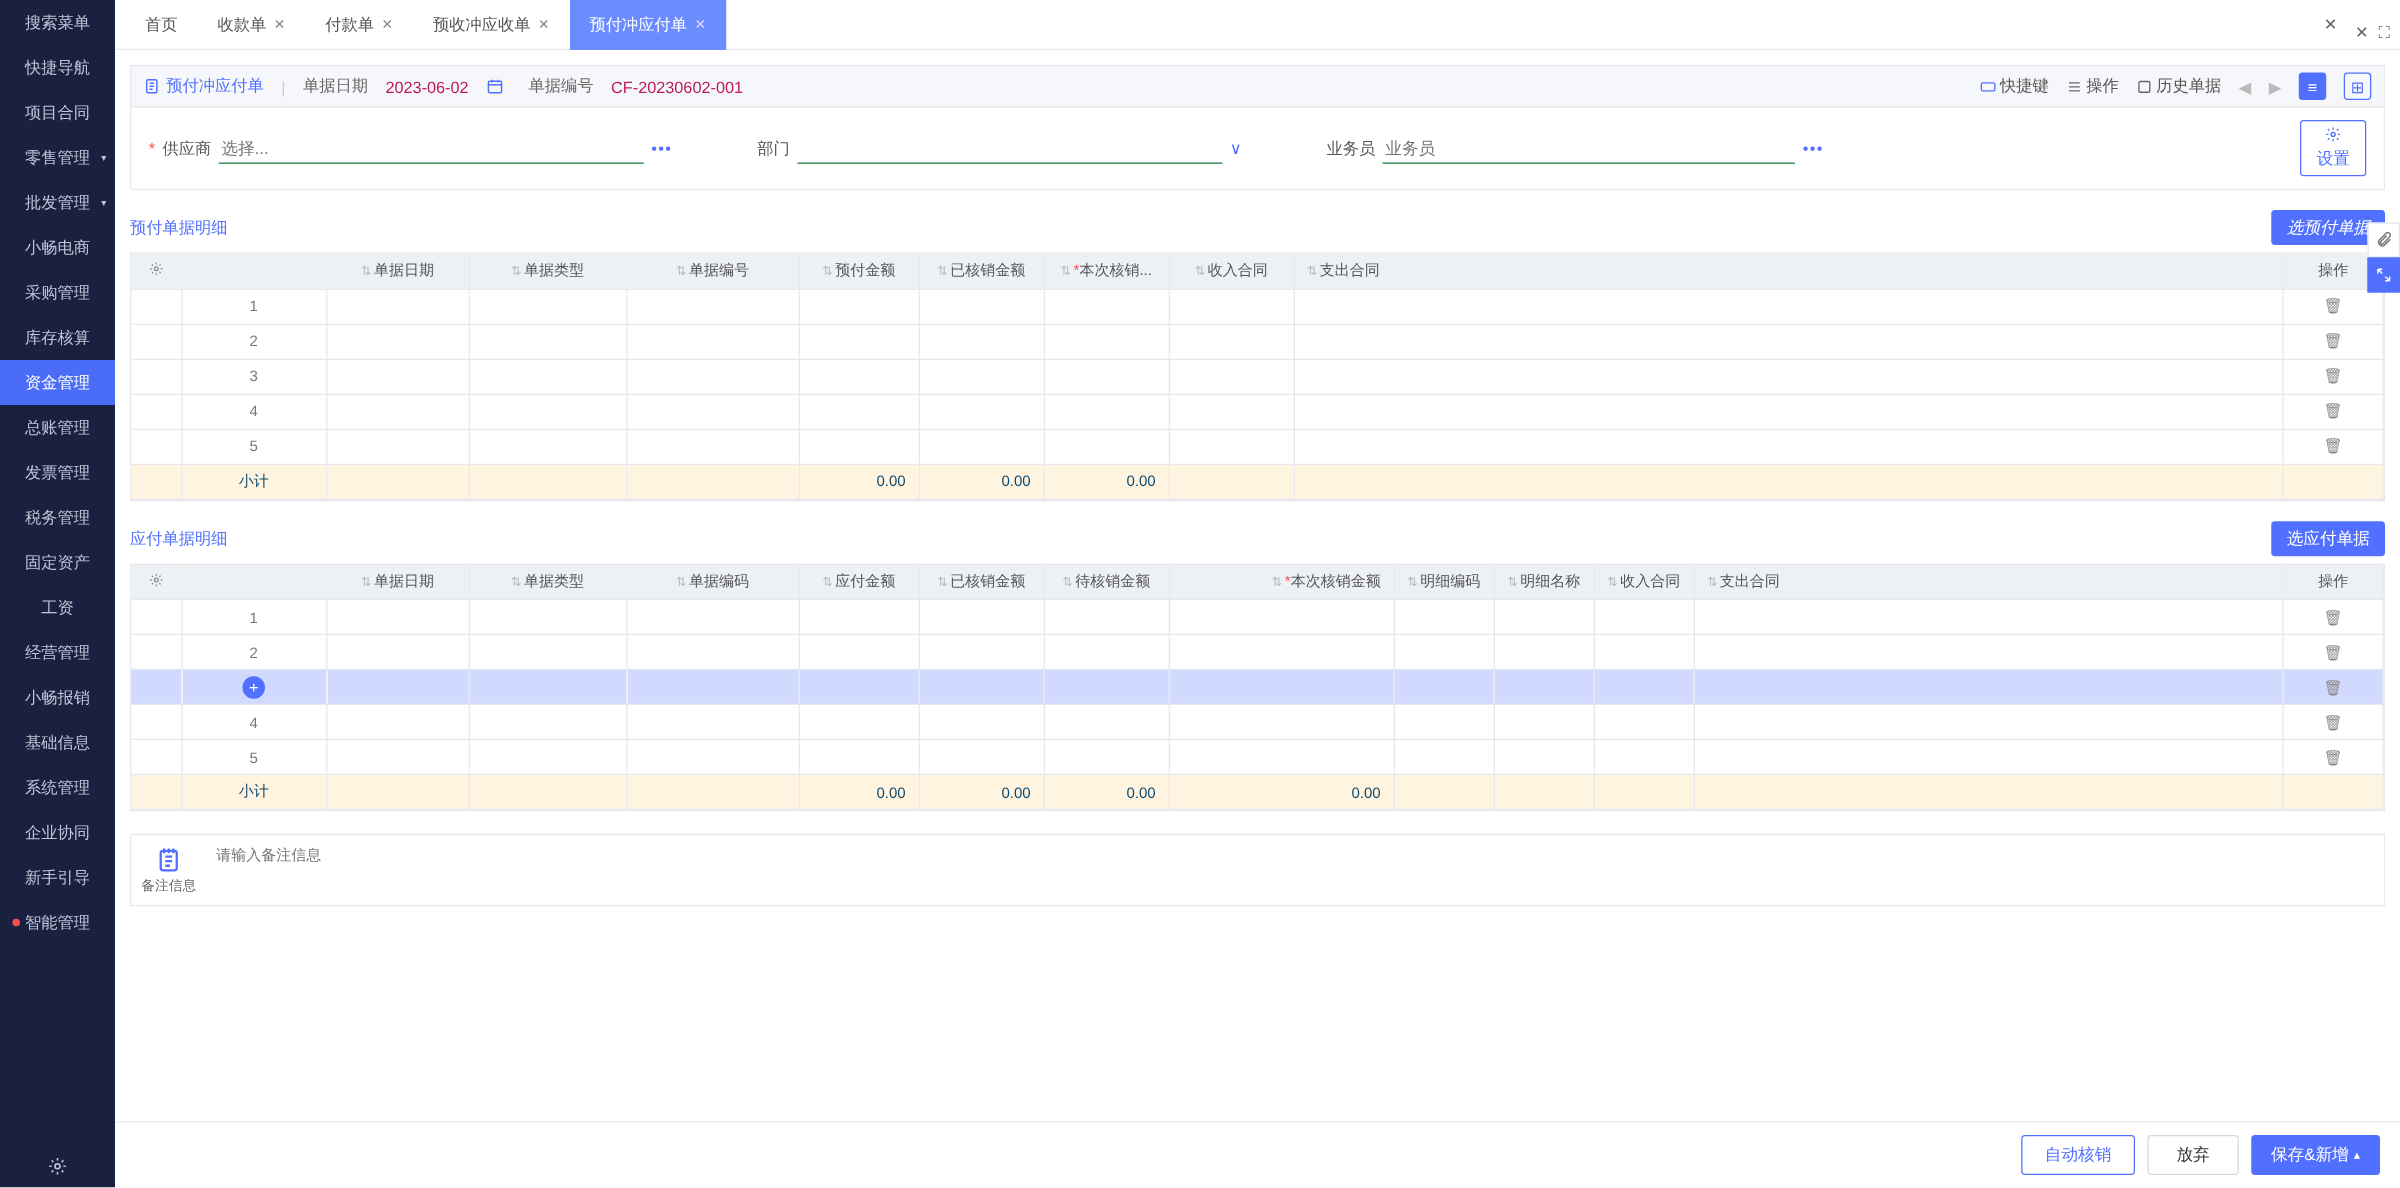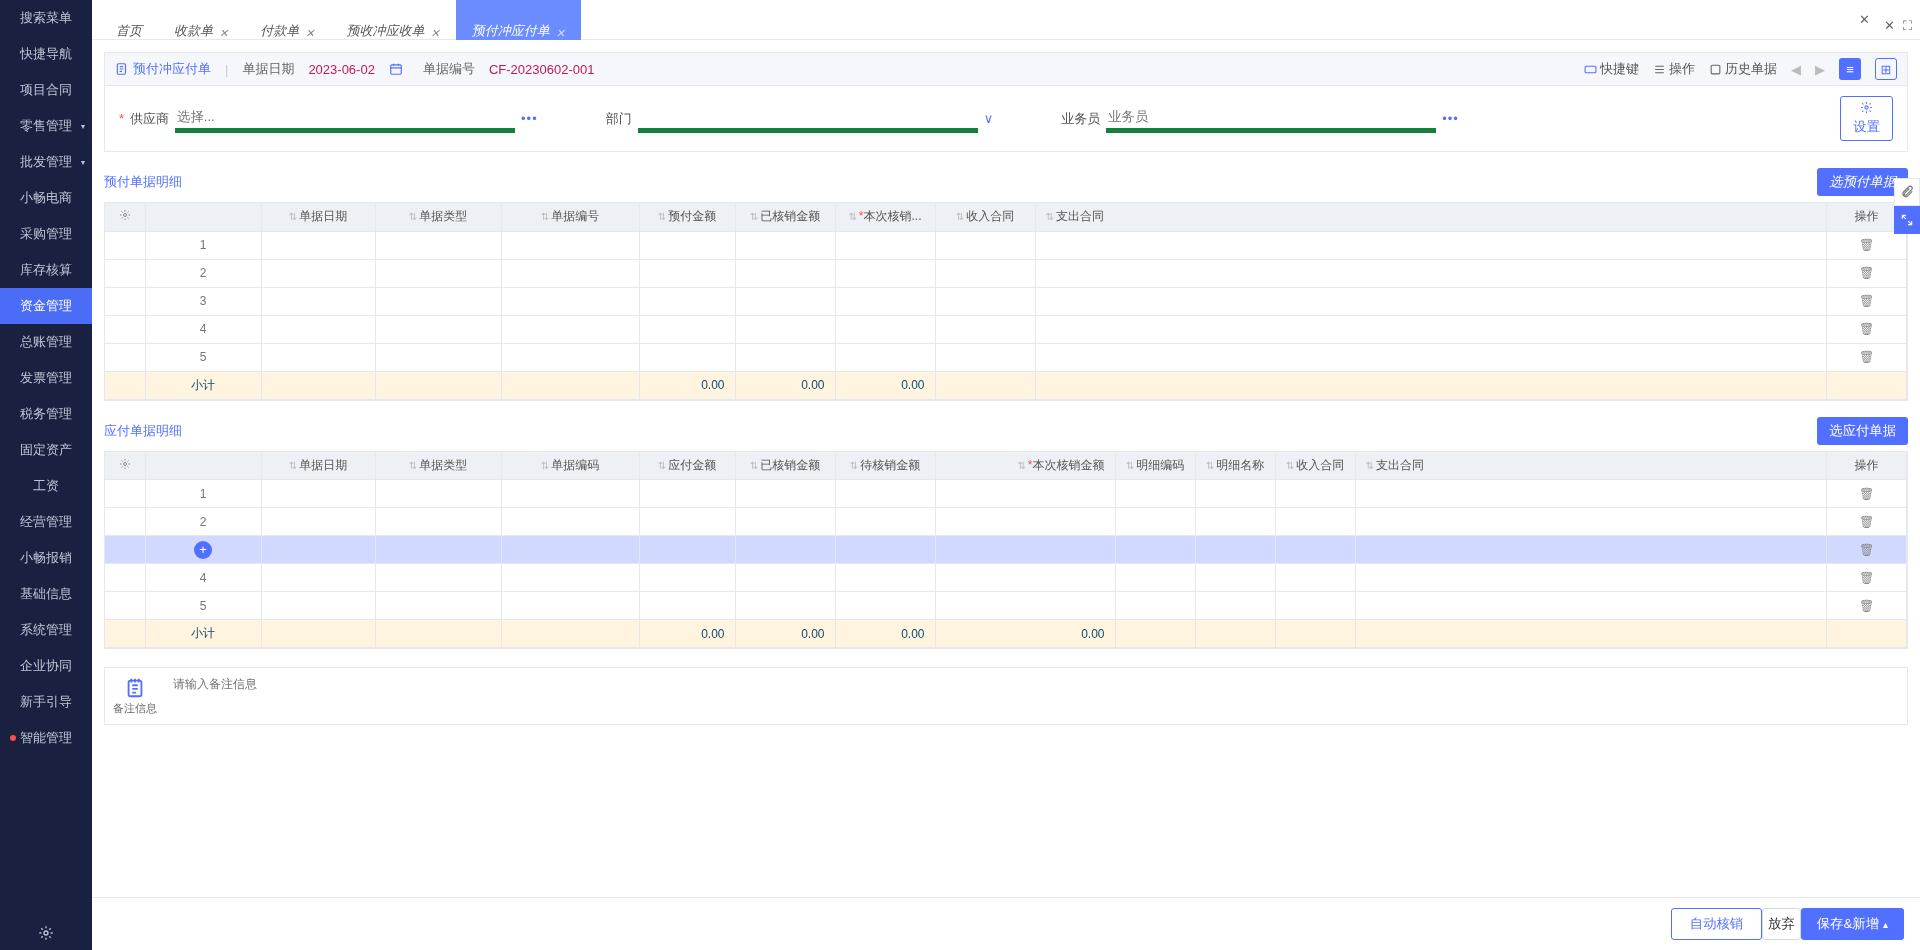--- a/index.html
+++ b/index.html
@@ -7,40 +7,40 @@
 .sidebar { width: 92px; background: #1a2140; color: #c0c4d6; display: flex; flex-direction: column; }
 .sidebar-item { height: 36px; display: flex; align-items: center; justify-content: center; cursor: pointer; font-size: 13px; position: relative; }
 .sidebar-item.active { background: #4a6cf7; color: #fff; }
 .sidebar-item .caret { position: absolute; right: 7px; font-size: 8px; }
 .sidebar-item .reddot { width: 6px; height: 6px; background: #ff4d4f; border-radius: 50%; position: absolute; left: 10px; }
 .sidebar-footer { margin-top: auto; height: 34px; display: flex; align-items: center; justify-content: center; cursor: pointer; }
 .main { flex: 1; display: flex; flex-direction: column; position: relative; }
 .top-right-icons { position: absolute; top: 18px; right: 8px; display: flex; gap: 8px; color: #666; }
 .top-right-icons span { cursor: pointer; }
 .tabs { display: flex; align-items: center; height: 40px; border-bottom: 1px solid #e6e8eb; padding-left: 8px; padding-right: 40px; }
-.tab { padding: 0 16px; height: 40px; display: flex; align-items: flex-end; gap: 6px; color: #555; cursor: pointer; font-style: italic; }
+.tab { padding: 0 16px; height: 40px; display: flex; align-items: center; gap: 6px; color: #555; cursor: pointer; }
 .tab.active { background: #6a8cff; color: #fff; }
 .tab .close { font-size: 11px; color: inherit; opacity: .7; }
 .tabs-close-all { margin-left: auto; padding: 0 10px; color: #666; cursor: pointer; }
 .content { flex: 1; padding: 12px; overflow: auto; display: flex; flex-direction: column; }
 .doc-header { background: #f5f7fa; border: 1px solid #e6e8eb; height: 34px; display: flex; align-items: center; padding: 0 10px; gap: 14px; font-size: 13px; }
 .doc-header .title { color: #5170ff; display: flex; align-items: center; gap: 4px; }
 .doc-header .sep { color: #ccc; }
 .doc-header .lbl { color: #666; }
 .doc-header .val { color: #be185d; }
 .doc-header-right { margin-left: auto; display: flex; align-items: center; gap: 14px; color: #555; }
 .doc-header-right .act { display: flex; align-items: center; gap: 3px; cursor: pointer; }
 .doc-header-right .nav { color: #bbb; cursor: pointer; }
 .doc-header-right .view-btn { background: #5170ff; color: #fff; width: 22px; height: 22px; display: flex; align-items: center; justify-content: center; border-radius: 3px; cursor: pointer; }
 .doc-header-right .view-btn.outline { background: transparent; color: #5170ff; border: 1px solid #5170ff; }
 .form-row { border: 1px solid #e6e8eb; border-top: none; padding: 10px 14px; display: flex; align-items: center; gap: 8px; }
 .form-field { display: flex; align-items: center; gap: 6px; }
 .form-field .req { color: #ff4d4f; }
 .form-field .fl { color: #555; }
-.form-field input { border: none; border-bottom: 5px solid #15803d; padding: 4px 2px; outline: none; background: transparent; }
+.form-field input { border: none; border-bottom: 1px solid #15803d; padding: 4px 2px; outline: none; background: transparent; }
 .form-field .dots { color: #5170ff; cursor: pointer; letter-spacing: 1px; }
 .form-field .chev { color: #5170ff; cursor: pointer; }
 .form-row .right-btn { margin-left: auto; }
 .btn-outline-primary { border: 1px solid #5170ff; color: #5170ff; background: #fff; padding: 4px 12px; border-radius: 3px; cursor: pointer; display: flex; align-items: center; gap: 4px; flex-direction: column; }
 .section-head { display: flex; align-items: center; margin-top: 16px; margin-bottom: 6px; }
 .section-head .st { color: #5170ff; font-size: 13px; }
 .btn-primary { background: #5170ff; color: #fff; border: none; padding: 5px 12px; border-radius: 3px; cursor: pointer; }
 .table-wrap { border: 1px solid #e6e8eb; }
 table { width: 100%; border-collapse: collapse; table-layout: fixed; }
 th, td { border-right: 1px solid #e6e8eb; border-bottom: 1px solid #e6e8eb; height: 28px; font-size: 12px; text-align: center; overflow: hidden; text-overflow: ellipsis; white-space: nowrap; padding: 0 6px; }
@@ -50,22 +50,22 @@
 tr.subtotal td { background: #fff4df; color: #0c4a6e; }
 td.num { text-align: right; padding-right: 10px; }
 td.idx { color: #777; }
 tr.highlight td { background: #d2d9ff; }
 .add-circle { width: 18px; height: 18px; background: #5170ff; color: #fff; border-radius: 50%; display: inline-flex; align-items: center; justify-content: center; font-size: 13px; cursor: pointer; }
 .trash { color: #888; cursor: pointer; }
 .remarks { border: 1px solid #e6e8eb; margin-top: 18px; display: flex; align-items: stretch; height: 58px; }
 .remarks-icon { width: 60px; display: flex; flex-direction: column; align-items: center; justify-content: center; gap: 2px; color: #666; font-size: 11px; }
 .remarks-icon svg { width: 22px; height: 22px; fill: none; stroke: #5170ff; stroke-width: 2; }
 .remarks textarea { flex: 1; border: none; outline: none; resize: none; padding: 8px; font-size: 12px; color: #333; }
-.footer { border-top: 1px solid #e6e8eb; padding: 10px 16px; display: flex; justify-content: flex-end; }
-.btn-plain { border: 1px solid #d6d9de; background: #fff; padding: 6px 5px; border-radius: 3px; cursor: pointer; color: #333; }
+.footer { border-top: 1px solid #e6e8eb; padding: 10px 16px; display: flex; justify-content: flex-end; gap: 10px; }
+.btn-plain { border: 1px solid #d6d9de; background: #fff; padding: 6px 22px; border-radius: 3px; cursor: pointer; color: #333; }
 .btn-primary-lg { background: #5170ff; color: #fff; border: none; padding: 6px 16px; border-radius: 3px; cursor: pointer; display: flex; align-items: center; gap: 4px; }
 .btn-outline-lg { border: 1px solid #5170ff; background: #fff; color: #5170ff; padding: 6px 18px; border-radius: 3px; cursor: pointer; }
 .side-tools { position: absolute; right: 0; top: 178px; display: flex; flex-direction: column; }
 .side-tool { width: 26px; height: 28px; display: flex; align-items: center; justify-content: center; cursor: pointer; border: 1px solid #e6e8eb; background: #fff; color: #777; }
 .side-tool.active { background: #5170ff; color: #fff; border-color: #5170ff; }
 </style>
 </head>
 <body>
 
 <div class="sidebar" id="sidebar">

